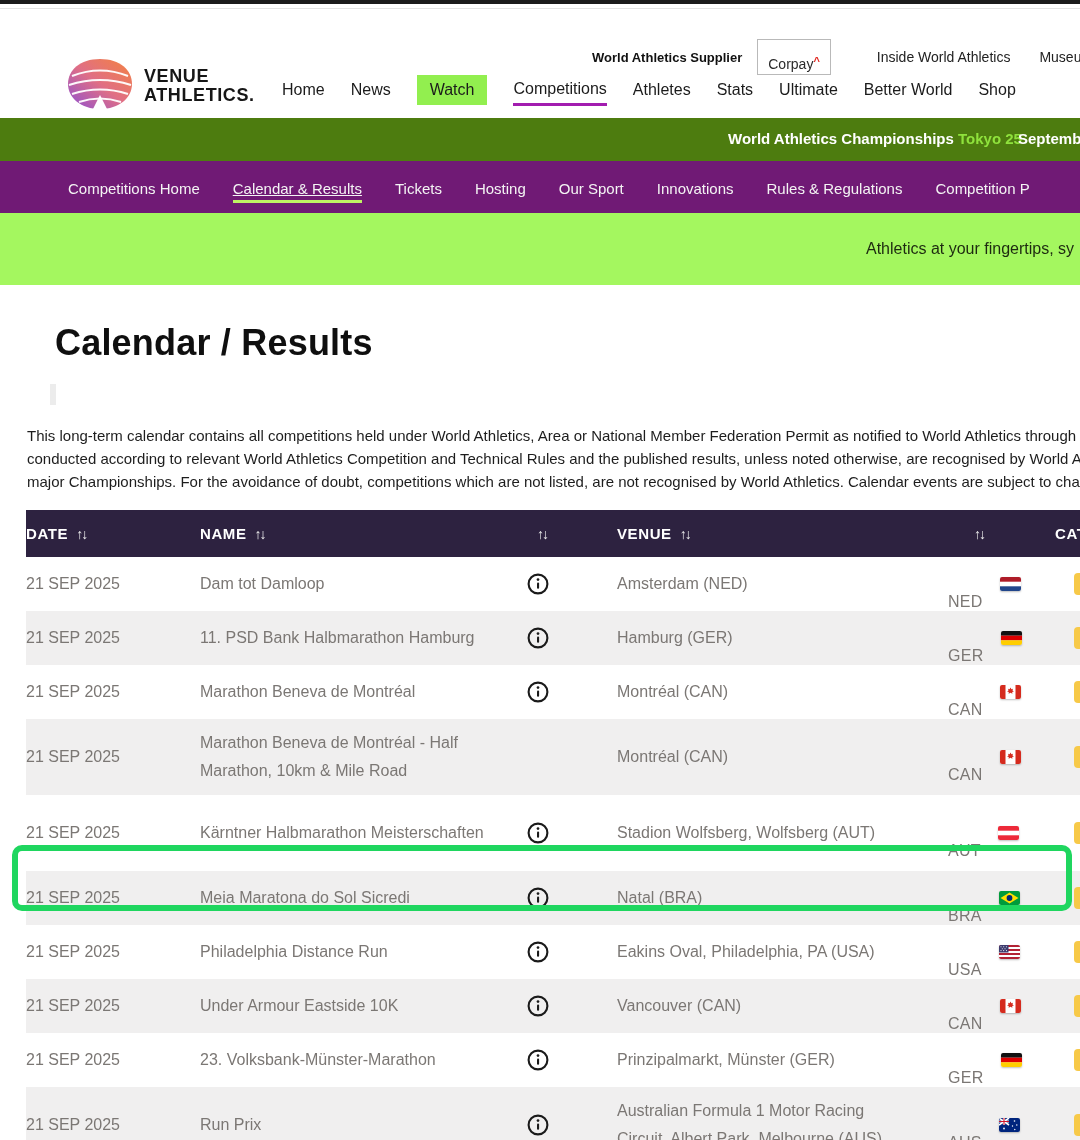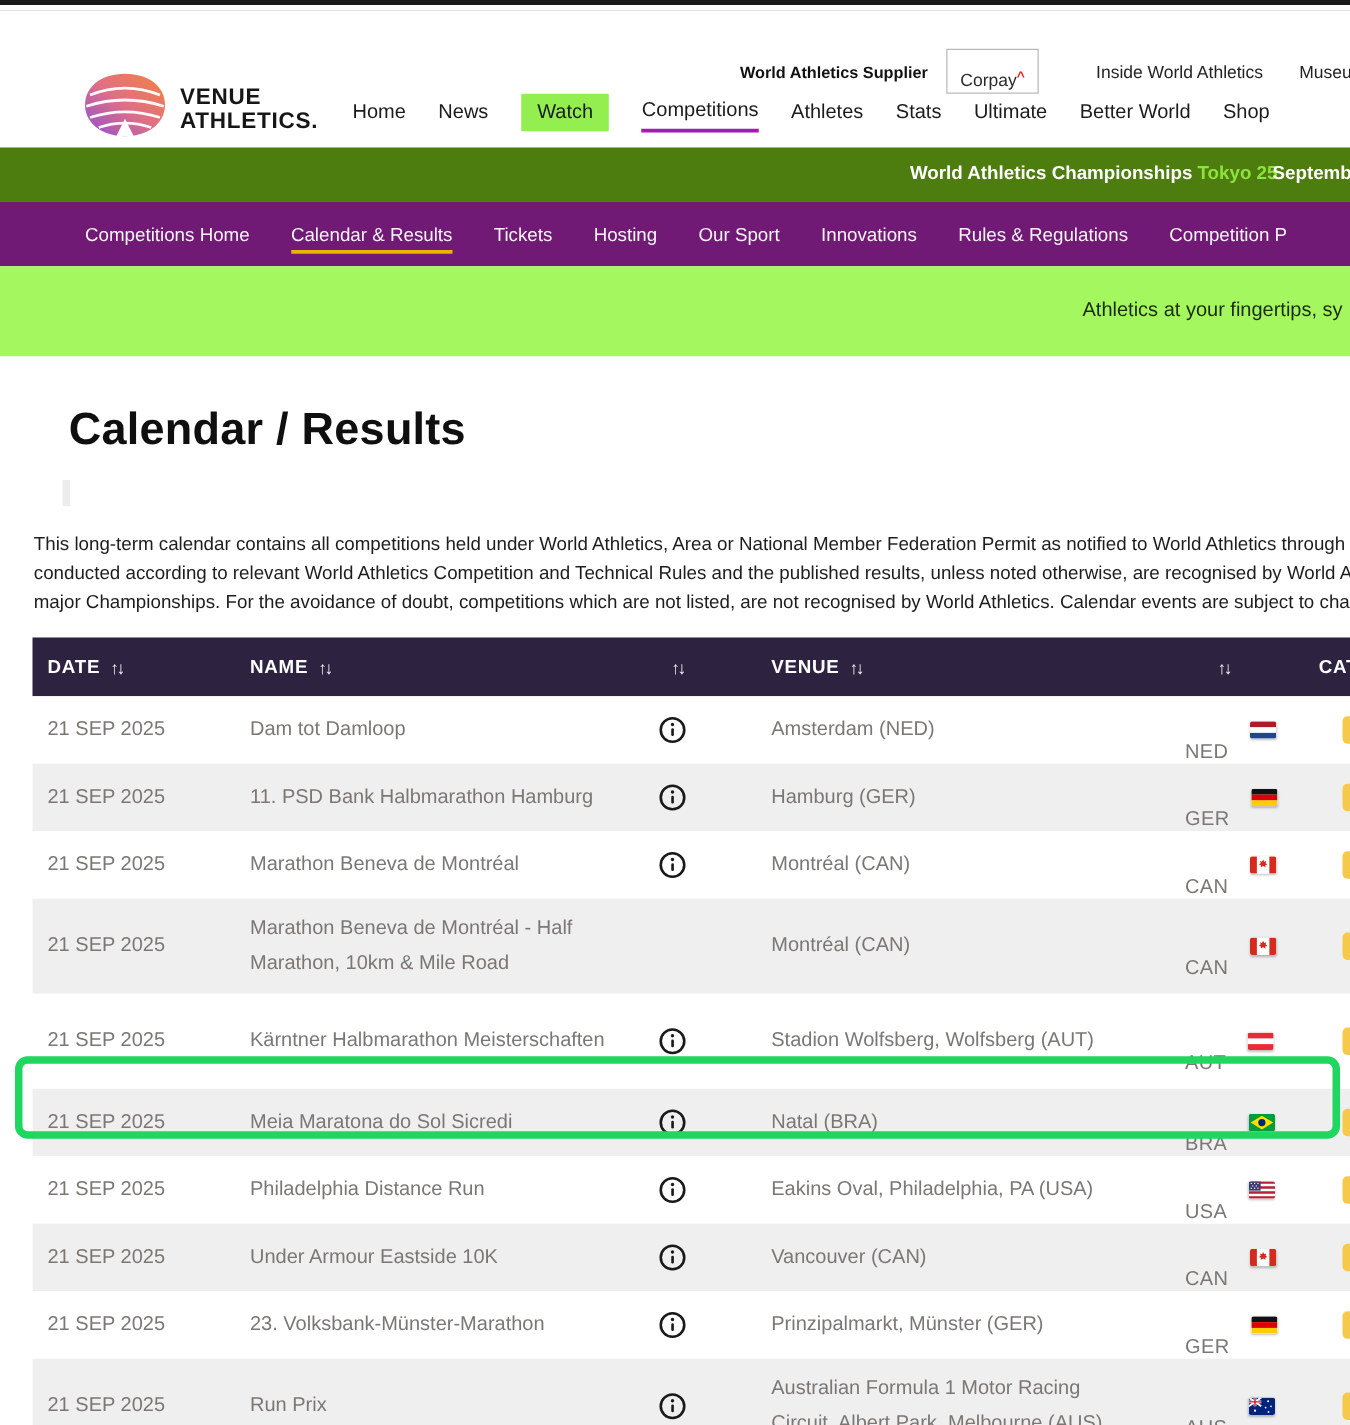--- a/index.html
+++ b/index.html
@@ -31,36 +31,36 @@
 
   
   #champ-bar { left:0; top:118px; width:1080px; height:43px; background:#4d7c0f; }
   #champ-text { position:absolute; left:728px; top:12px; font-size:15px; font-weight:bold; color:#fff; white-space:nowrap; }
   #champ-edition { color:#8fe23c; }
   #champ-dates { position:absolute; left:1018px; top:12px; font-size:15px; font-weight:bold; color:#fff; white-space:nowrap; }
 
   
   #sub-nav { left:0; top:161px; width:1080px; height:52px; background:#701a75; display:flex; align-items:center; gap:33px; padding-left:68px; }
   .subnav-item { font-size:15px; font-weight:500; color:#f4f4f4; white-space:nowrap; cursor:pointer; padding:8px 0 6px 0; }
-  .subnav-item.active { border-bottom:3px solid #eab308; padding-bottom:3px; }
+  .subnav-item.active { border-bottom:3px solid #bef264; padding-bottom:3px;text-decoration:underline; }
 
   
   #promo-banner { left:0; top:213px; width:1080px; height:72px; background:#a4f75f;text-align:right; }
   #promo-text { position:absolute; left:866px; top:27px; font-size:16px; color:#1d2a10; white-space:nowrap; }
 
   
   #page-title { left:55px; top:322px; font-size:36px; font-weight:bold; color:#0f0f0f; letter-spacing:.2px; }
   #cursor-mark { left:50px; top:384px; width:6px; height:21px; background:#ececec; }
   #intro { left:27px; top:424px; font-size:15px; color:#1d1d1d; line-height:23px; white-space:nowrap; }
 
   
   #calendar-table { left:26px; top:510px; width:1154px; }
   #table-header { display:flex; background:#2d2240; height:47px; align-items:center; color:#fff; font-size:15px; font-weight:bold; letter-spacing:.6px; }
   .cell { flex:none; display:flex; align-items:center; }
-  .c-date    { width:162px; padding-left:12px; }
+  .c-date    { width:162px; }
   .c-name    { width:300px; padding-left:12px;align-items:center; }
   .c-info    { width:100px; justify-content:center; }
   .c-venue   { width:330px; padding-left:29px; }
   .c-country { width:112px; padding-left:30px; }
   .c-cat     { width:150px; padding-left:25px; }
   .sort-icon { font-size:14px; font-weight:normal; letter-spacing:-2px; margin-left:8px; color:#efefef; cursor:pointer; display:inline-block; }
   .trow { display:flex; min-height:48px; background:#fff; color:#7b7774; font-size:16px; cursor:pointer; }
   .trow.shaded { background:#f0efef; }
   .trow.tall { min-height:76px; }
   .trow .c-name, .trow .c-venue { line-height:28px; }

